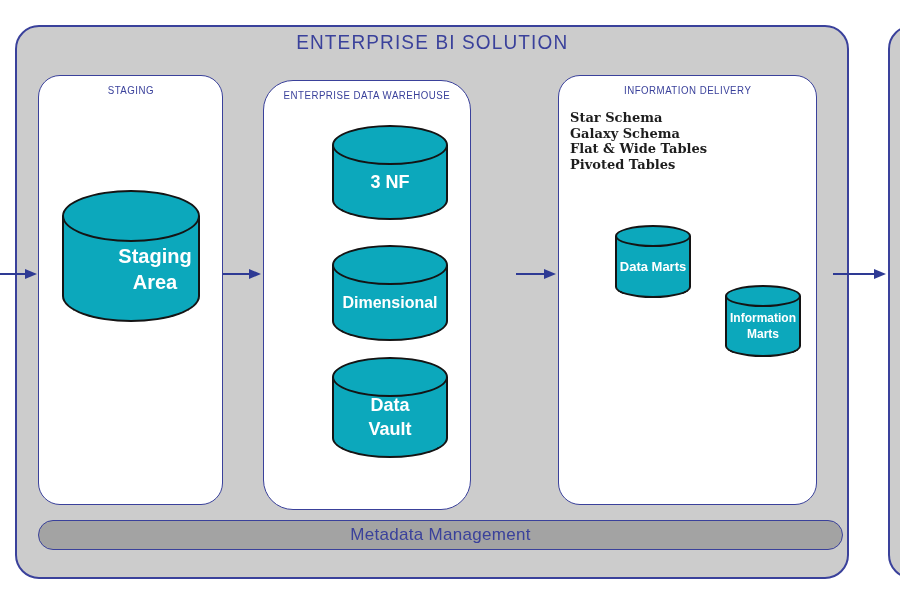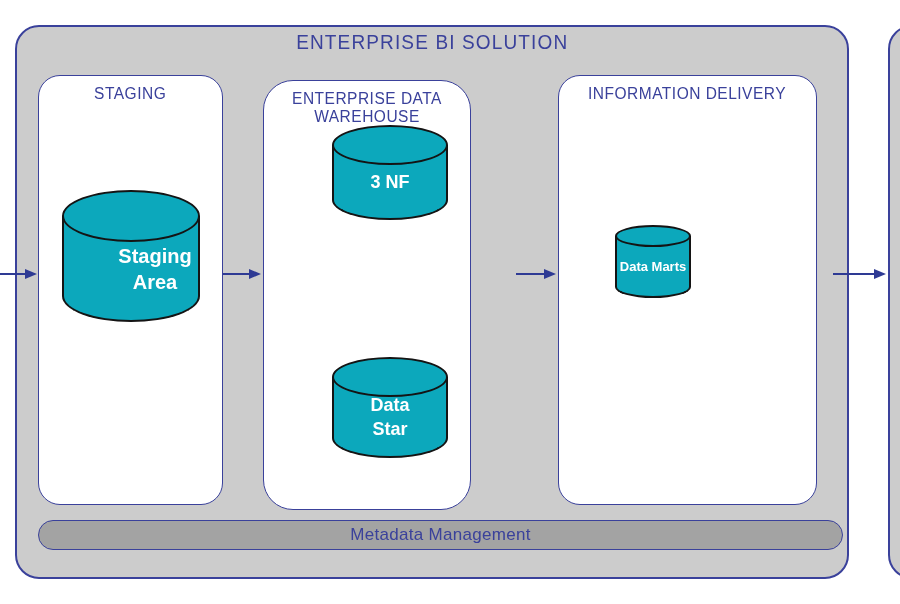--- a/index.html
+++ b/index.html
@@ -34,21 +34,21 @@
   
   .panel{
     position:absolute;background:#fff;border:1.5px solid var(--indigo);border-radius:22px;
     box-sizing:border-box;z-index:2;
   }
   .panel-staging{left:38px;top:75px;width:185px;height:430px;}
   .panel-edw{left:263px;top:80px;width:208px;height:430px;border-radius:30px;}
   .panel-delivery{left:558px;top:75px;width:259px;height:430px;}
   .panel-header{
     position:absolute;top:9px;left:0;right:0;text-align:center;
-    color:var(--indigo);font-size:16px;letter-spacing:.5px;
+    color:var(--indigo);font-size:10px;letter-spacing:.5px;
   }
   .panel-header>span{display:inline-block;transform:scaleX(.97);transform-origin:center;}
   
   .notes{
     position:absolute;left:11px;top:34px;z-index:3;
     font-family:"DejaVu Serif","Liberation Serif",serif;font-weight:600;
     font-size:13px;line-height:15.5px;color:var(--note-ink);
   }
   
   .metadata-bar{
@@ -126,55 +126,75 @@
   <div class="panel panel-edw">
     <div class="panel-header">
       <span>ENTERPRISE DATA WAREHOUSE</span>
     </div>
   </div>
 
   <div class="panel panel-delivery">
     <div class="panel-header">
       <span>INFORMATION DELIVERY</span>
     </div>
+    <div class="notes">
+      <div>Star Schema</div>
+      <div>Galaxy Schema</div>
+      <div>Flat &amp; Wide Tables</div>
+      <div>Pivoted Tables</div>
+    </div>
   </div>
 
   <div class="cyl cyl-staging">
     <div class="cyl-body"></div>
     <div class="cyl-top"></div>
     <div class="cyl-label">
       <span>Staging Area</span>
     </div>
   </div>
 
   <div class="cyl cyl-3nf">
     <div class="cyl-body"></div>
     <div class="cyl-top"></div>
     <div class="cyl-label">
       <span>3 NF</span>
     </div>
   </div>
 
+  <div class="cyl cyl-dimensional">
+    <div class="cyl-body"></div>
+    <div class="cyl-top"></div>
+    <div class="cyl-label">
+      <span>Dimensional</span>
+    </div>
+  </div>
 
   <div class="cyl cyl-datavault">
     <div class="cyl-body"></div>
     <div class="cyl-top"></div>
     <div class="cyl-label">
-      <span>Data Star</span>
+      <span>Data Vault</span>
     </div>
   </div>
 
   <div class="cyl cyl-datamarts">
     <div class="cyl-body"></div>
     <div class="cyl-top"></div>
     <div class="cyl-label">
       <span>Data Marts</span>
     </div>
   </div>
 
+  <div class="cyl cyl-infomarts">
+    <div class="cyl-body"></div>
+    <div class="cyl-top"></div>
+    <div class="cyl-label">
+      <span>Information Marts</span>
+    </div>
+  </div>
 
 
   <div class="metadata-bar">
     <span>Metadata Management</span>
   </div>
 
   <div class="arrow arrow-in">
     <div class="shaft"></div>
     <div class="head"></div>
   </div>

